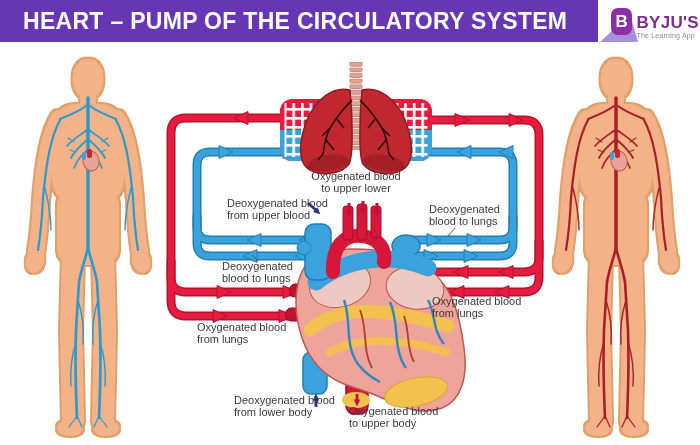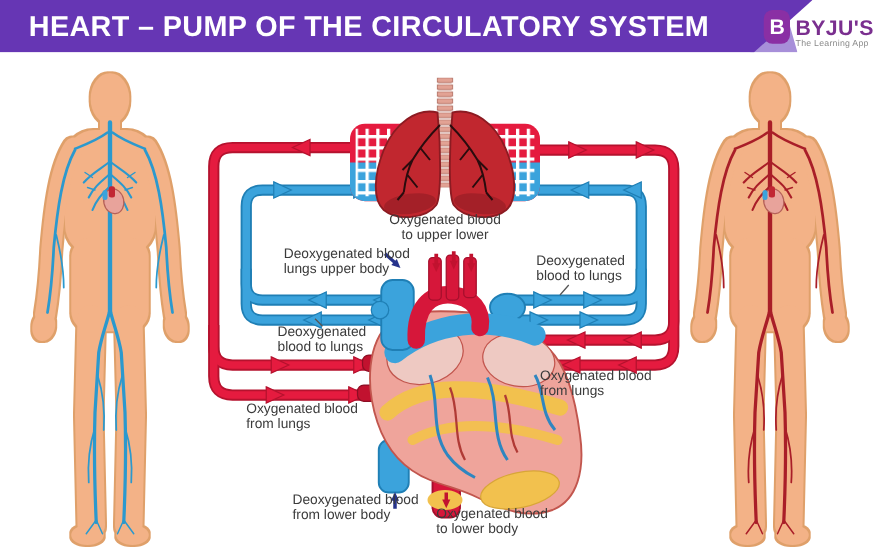--- a/index.html
+++ b/index.html
@@ -10,21 +10,21 @@
   }
   html,body{margin:0;padding:0;background:#fff;}
   #stage{position:relative;width:700px;height:445px;background:#fff;overflow:hidden;
          font-family:"Liberation Sans",sans-serif;}
   #diagram-svg{position:absolute;left:0;top:0;}
   
   .banner{position:absolute;left:0;top:0;width:700px;height:42px;}
   .banner-accent{position:absolute;left:0;top:0;width:700px;height:42px;
       background:var(--accent-lavender);
       clip-path:polygon(600px 42px,630px 14px,638px 42px);}
-  .banner-dark{position:absolute;left:0;top:0;width:700px;height:42px;
+  .banner-dark{position:absolute;left:0;top:0;width:598px;height:42px;
       background:var(--banner-purple);
       clip-path:polygon(0 0,650px 0,603px 42px,0 42px);}
   .banner-title{position:absolute;left:23px;top:0;line-height:42px;color:#fff;
       font-weight:bold;font-size:23px;letter-spacing:.3px;white-space:nowrap;}
   
   .logo{position:absolute;left:611px;top:8px;width:88px;height:32px;display:flex;}
   .logo-badge{width:27px;height:27px;background:#8A2FA4;border-radius:7px;color:#fff;
       font-weight:bold;font-size:17px;display:flex;align-items:center;justify-content:center;}
   .logo-text{margin-left:4px;display:flex;flex-direction:column;justify-content:flex-end;}
   .logo-brand{color:var(--brand-purple);font-weight:bold;font-size:17px;line-height:17px;letter-spacing:.3px;}
@@ -258,21 +258,21 @@
       <span class="logo-tag">The Learning App</span>
     </div>
   </div>
 
   <div class="lbl center" style="left:356px;top:171px;">
     <span>Oxygenated blood</span>
       <span>to upper lower</span>
   </div>
   <div class="lbl" style="left:227px;top:198px;">
     <span>Deoxygenated blood</span>
-      <span>lungs upper body</span>
+      <span>from upper blood</span>
   </div>
   <div class="lbl" style="left:429px;top:204px;">
     <span>Deoxygenated</span>
       <span>blood to lungs</span>
   </div>
   <div class="lbl" style="left:222px;top:261px;">
     <span>Deoxygenated</span>
       <span>blood to lungs</span>
   </div>
   <div class="lbl" style="left:432px;top:296px;">
@@ -282,16 +282,16 @@
   <div class="lbl" style="left:197px;top:322px;">
     <span>Oxygenated blood</span>
       <span>from lungs</span>
   </div>
   <div class="lbl" style="left:234px;top:395px;">
     <span>Deoxygenated blood</span>
       <span>from lower body</span>
   </div>
   <div class="lbl" style="left:349px;top:406px;">
     <span>Oxygenated blood</span>
-      <span>to lower body</span>
+      <span>to upper body</span>
   </div>
 
 </div>
 
 </body></html>

